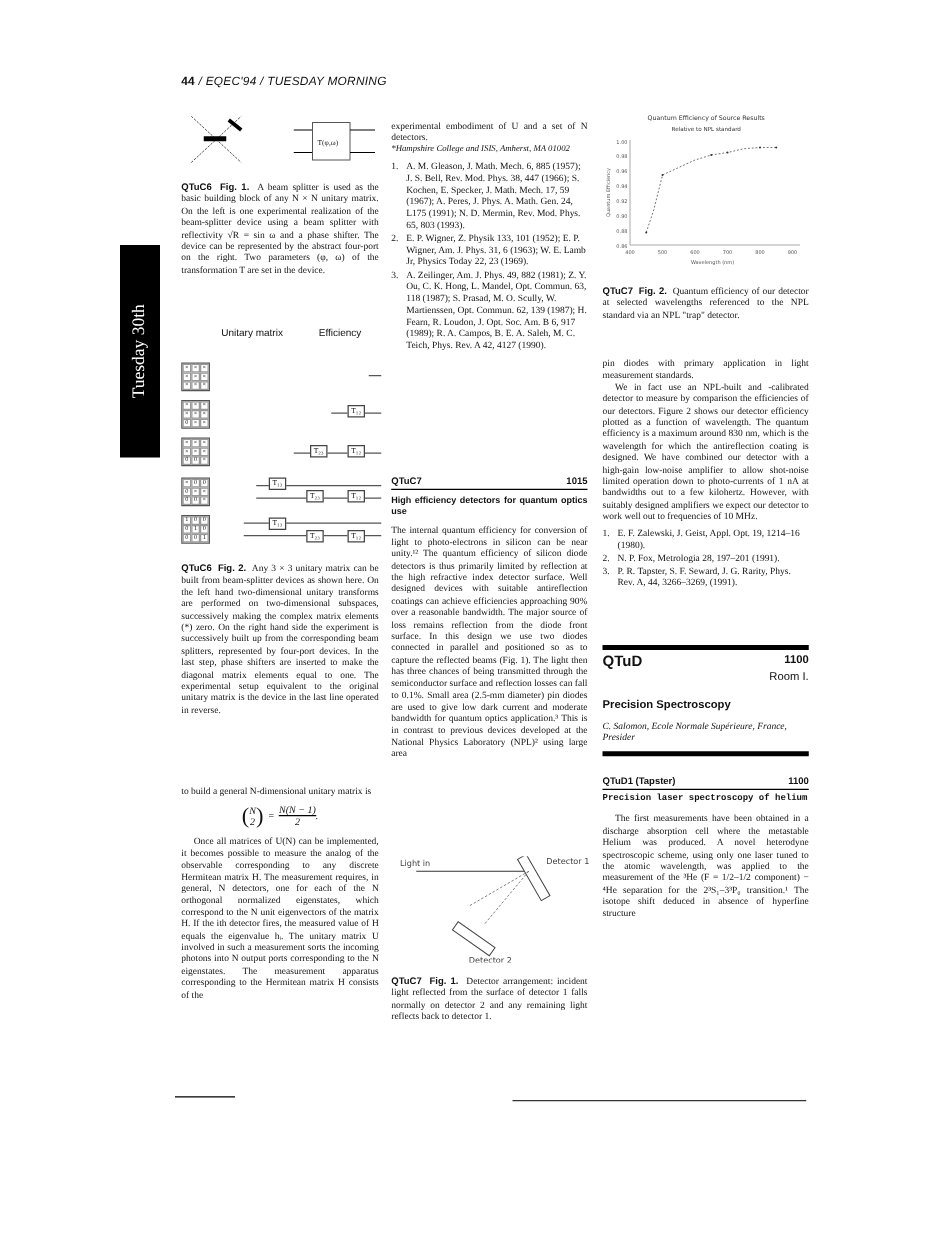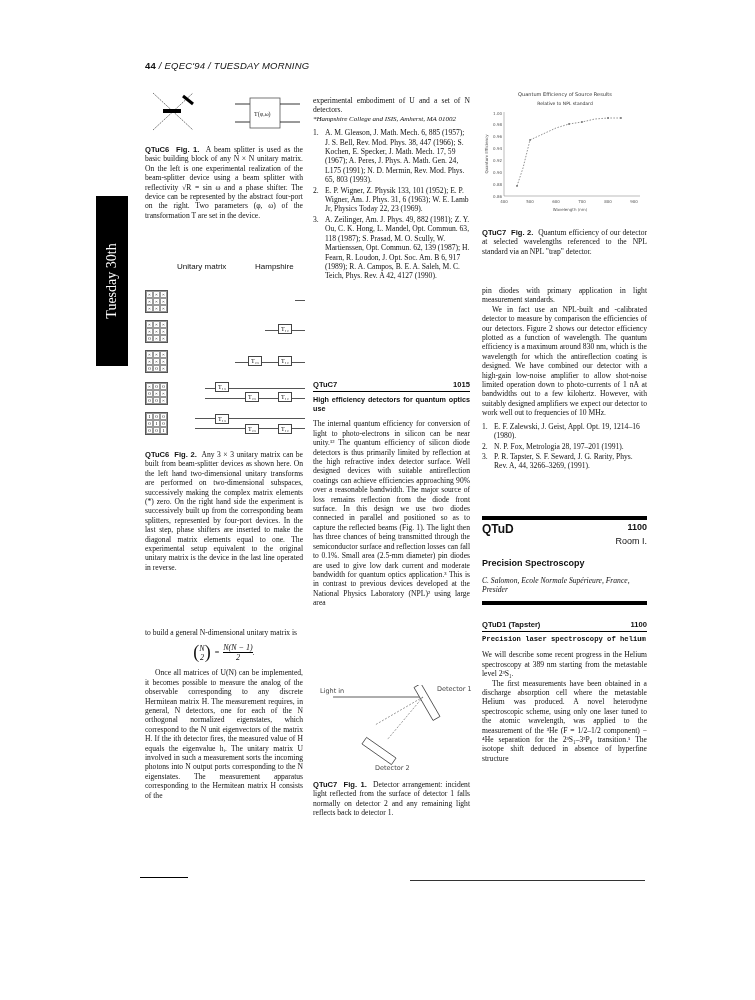--- a/index.html
+++ b/index.html
@@ -57,21 +57,21 @@
     <line x1="135" y1="34" x2="155" y2="34" stroke="#000" stroke-width="0.8"></line>
   </svg>
 </div>
 
 <div class="abs col caption" style="left:145px; top:145px; width:158px;">
   <b>QTuC6</b>&nbsp;&nbsp;<b>Fig. 1.</b>&nbsp;
   <span>A beam splitter is used as the basic building block of any N × N unitary matrix. On the left is one experimental realization of the beam-splitter device using a beam splitter with reflectivity √R = sin ω and a phase shifter. The device can be represented by the abstract four-port on the right. Two parameters (φ, ω) of the transformation T are set in the device.</span>
 </div>
 
 <div class="abs matrix-label" style="left:145px; top:262px;margin-left:32px;">Unitary matrix</div>
-<div class="abs matrix-label" style="left:255px; top:262px;">Hampshire</div>
+<div class="abs matrix-label" style="left:255px; top:262px;">Efficiency</div>
 
 <div class="abs" style="left:145px; top:290px; width:165px; height:150px;">
   <div class="grid3 abs" style="left:0; top:0;">
       <div>×</div>
       <div>×</div>
       <div>×</div>
       <div>×</div>
       <div>×</div>
       <div>×</div>
       <div>×</div>
@@ -265,18 +265,17 @@
   <p class="col authors" style="text-align:left;"><i>C. Salomon, Ecole Normale Supérieure, France, Presider</i></p>
   <div class="thick-rule" style="margin-top:6px;"></div>
 </div>
 
 <div class="abs col" style="left:482px; top:620px; width:165px;">
   <div class="sess-head">
     <span>QTuD1 (Tapster)</span>
     <span>1100</span>
   </div>
   <div class="sess-title" style="font-weight:bold; font-family:Liberation Mono, monospace;">Precision laser spectroscopy of helium</div>
-  <p style="margin-top:4px;">We will describe some recent progress in the Helium spectroscopy at 389 nm starting from the metastable level 2³S₁.</p>
   <p class="indent">The first measurements have been obtained in a discharge absorption cell where the metastable Helium was produced. A novel heterodyne spectroscopic scheme, using only one laser tuned to the atomic wavelength, was applied to the measurement of the ³He (F = 1/2–1/2 component) − ⁴He separation for the 2³S₁–3³P₀ transition.¹ The isotope shift deduced in absence of hyperfine structure</p>
 </div>
 
 <div class="footer-rule" style="left:140px; top:877px; width:48px;"></div>
 <div class="footer-rule" style="left:410px; top:880px; width:235px; background:#333;"></div>
 
 </body></html>

